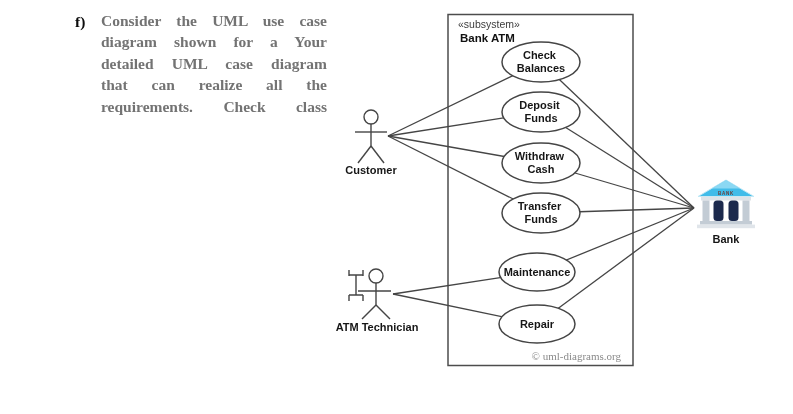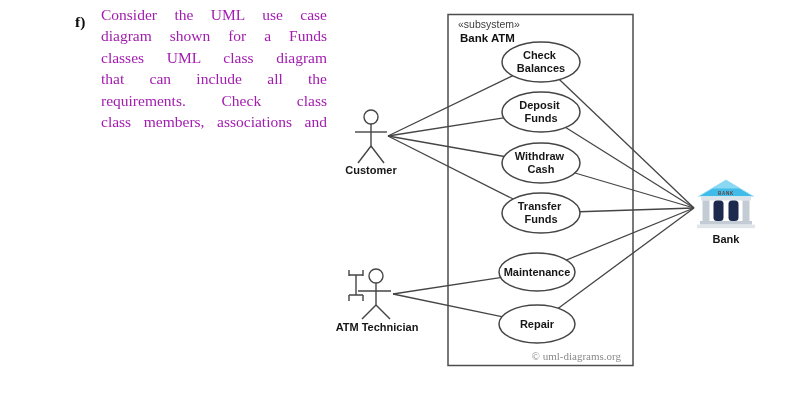--- a/index.html
+++ b/index.html
@@ -19,27 +19,27 @@
     left: 75px;
     top: 13px;
     font-family: "Liberation Serif", serif;
     font-weight: bold;
     font-size: 15.5px;
     color: #0c0c0c;
   }
   .question-block {
     position: absolute;
     left: 101px;
-    top: 4px;
+    top: 10px;
     width: 226px;
     font-family: "Liberation Serif", serif;
-    font-weight: normal;
+    font-weight: bold;
     font-size: 15.5px;
     line-height: 21.4px;
-    color: #a21caf;
+    color: #737373;
   }
   .question-line {
     text-align: justify;
     text-align-last: justify;
     white-space: normal;
   }
   .question-line.last {
     text-align-last: left;
   }
   svg.diagram {
@@ -93,25 +93,24 @@
     fill: none;
   }
 </style>
 </head>
 <body>
 
 <div class="question-item-label">f)</div>
 
 <div class="question-block">
   <div class="question-line">Consider the UML use case</div>
-  <div class="question-line">diagram shown for a Funds</div>
-  <div class="question-line">classes UML class diagram</div>
-  <div class="question-line">that can include all the</div>
+  <div class="question-line">diagram shown for a Your</div>
+  <div class="question-line">detailed UML case diagram</div>
+  <div class="question-line">that can realize all the</div>
   <div class="question-line">requirements. Check class</div>
-  <div class="question-line">class members, associations and</div>
 </div>
 
 <svg class="diagram" width="793" height="414" viewBox="0 0 793 414">
 
   <rect x="448" y="14.5" width="185" height="351" fill="#ffffff" stroke="#4d4d4d" stroke-width="1.5"></rect>
 
   <g>
 
     <line class="assoc" x1="388" y1="136" x2="541" y2="62"></line>
     <line class="assoc" x1="388" y1="136" x2="541" y2="112"></line>

